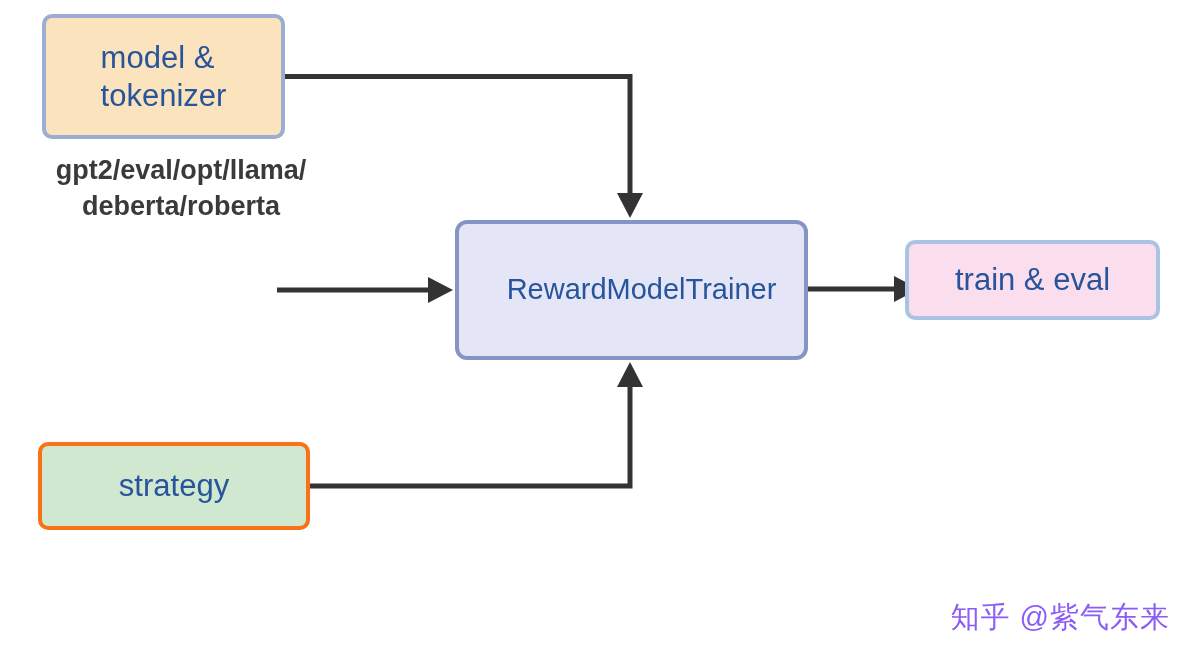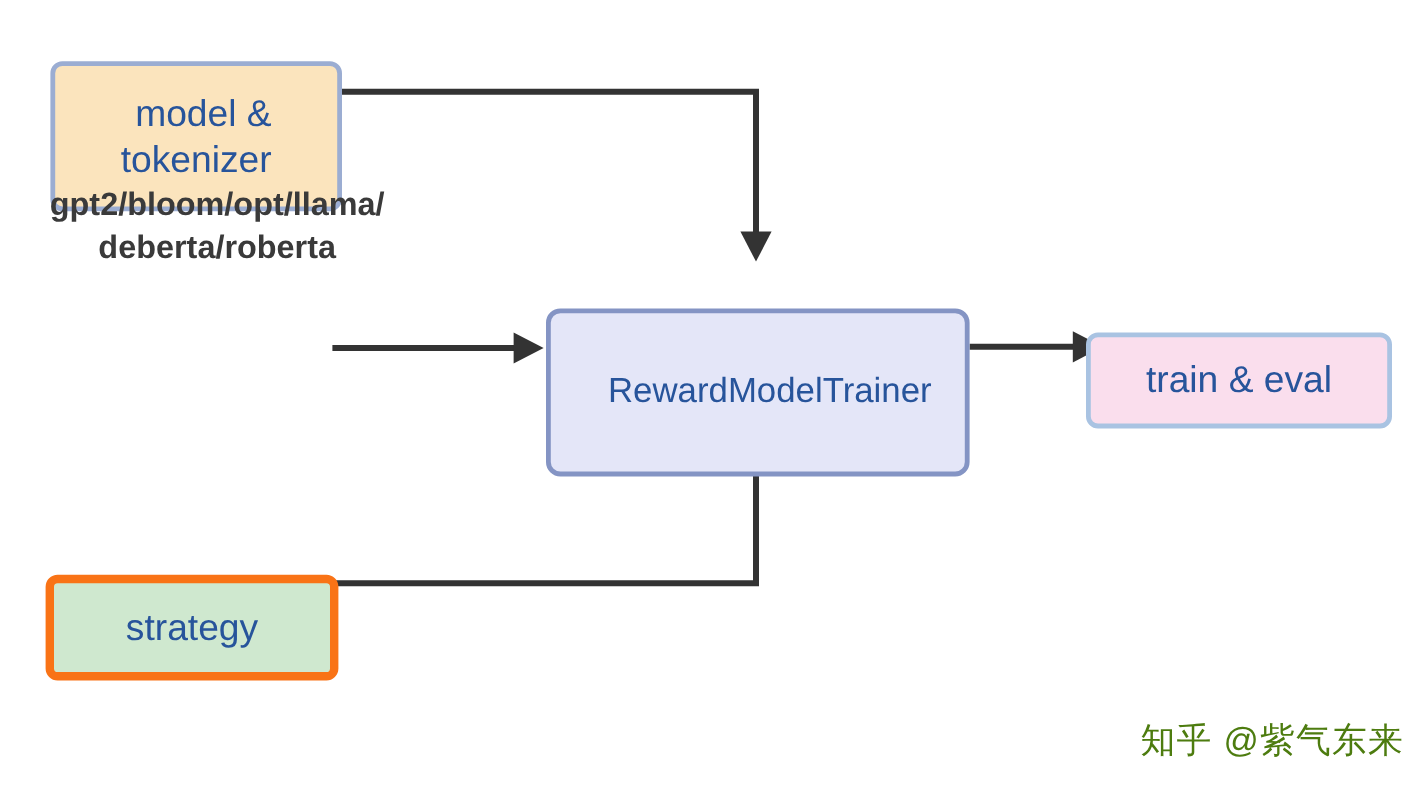--- a/index.html
+++ b/index.html
@@ -19,46 +19,45 @@
     width: 1188px; height: 666px;
     pointer-events: none;
   }
 
   .node {
     position: absolute;
     box-sizing: border-box;
     display: flex;
     align-items: center;
     justify-content: center;
-    text-align: right;
+    text-align: left;
     border-radius: 10px;
     color: #27549b;
     white-space: pre-line;
     line-height: 1.22;
-    margin-top: 37px;
   }
 
   .node-model {
     left: 42px; top: 14px; width: 243px; height: 125px;
     background: #fbe4bd;
     border: 4px solid #9badd2;
     font-size: 31px;
   }
 
   .node-dataset {
     left: 38px; top: 253px; width: 239px; height: 74px;
     background: #fbe4bd;
     border: 4px solid #9badd2;
     font-size: 31px;
   }
 
   .node-strategy {
-    left: 38px; top: 442px; width: 244px; height: 88px;
+    left: 38px; top: 442px; width: 272px; height: 88px;
     background: #cfe8cf;
-    border: 7px solid #f97316;
+    border: 4px solid #f97316;
     font-size: 31px;
   }
 
   .node-trainer {
     left: 455px; top: 220px; width: 353px; height: 140px;
     background: #e4e6f8;
     border: 4px solid #8494c4;
     border-radius: 12px;
     font-size: 29px;
     padding-left: 20px;
@@ -88,21 +87,21 @@
   .annotation-strategy {
     left: 10px; top: 550px; width: 300px;
     font-size: 26px;
     line-height: 33px;
   }
 
   .watermark {
     position: absolute;
     left: 898px; top: 598px; width: 272px;
     text-align: right;
-    color: #4d7c0f;
+    color: #8b5cf6;
     font-size: 29px;
     letter-spacing: 1px;
   }
 </style>
 </head>
 <body>
 
 <div class="canvas">
 
   <svg class="connector-layer" viewBox="0 0 1188 666" xmlns="http://www.w3.org/2000/svg">
@@ -126,21 +125,21 @@
       <polyline points="808,289 896,289" fill="none" stroke="#333333" stroke-width="5"></polyline>
       <polygon points="894,276 894,302 919,289" fill="#333333"></polygon>
     </g>
   </svg>
 
   <div class="node node-model">
     <span>model &amp;
 tokenizer</span>
   </div>
 
-  <div class="annotation annotation-model">gpt2/bloom/opt/llama/
+  <div class="annotation annotation-model">gpt2/eval/opt/llama/
 deberta/roberta</div>
 
 
   <div class="node node-strategy">
     <span>strategy</span>
   </div>
 
 
   <div class="node node-trainer">
     <span>RewardModelTrainer</span>

